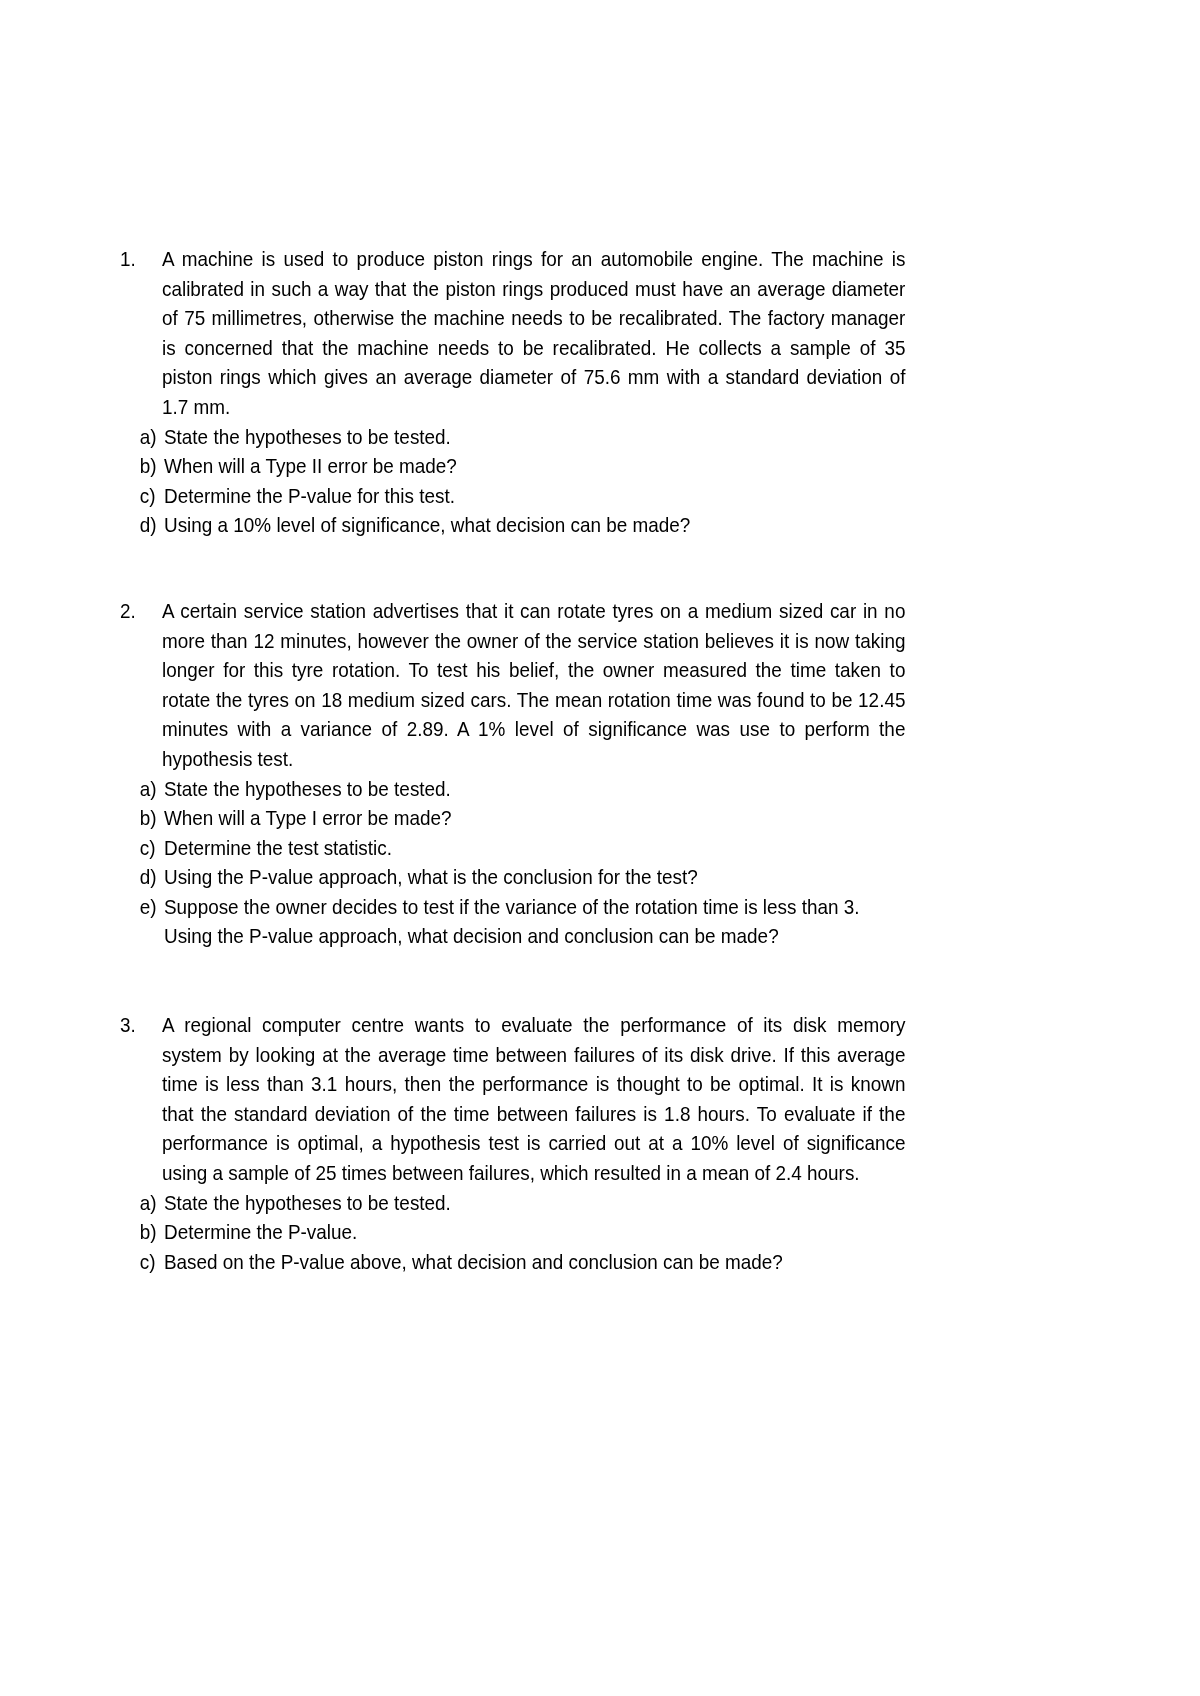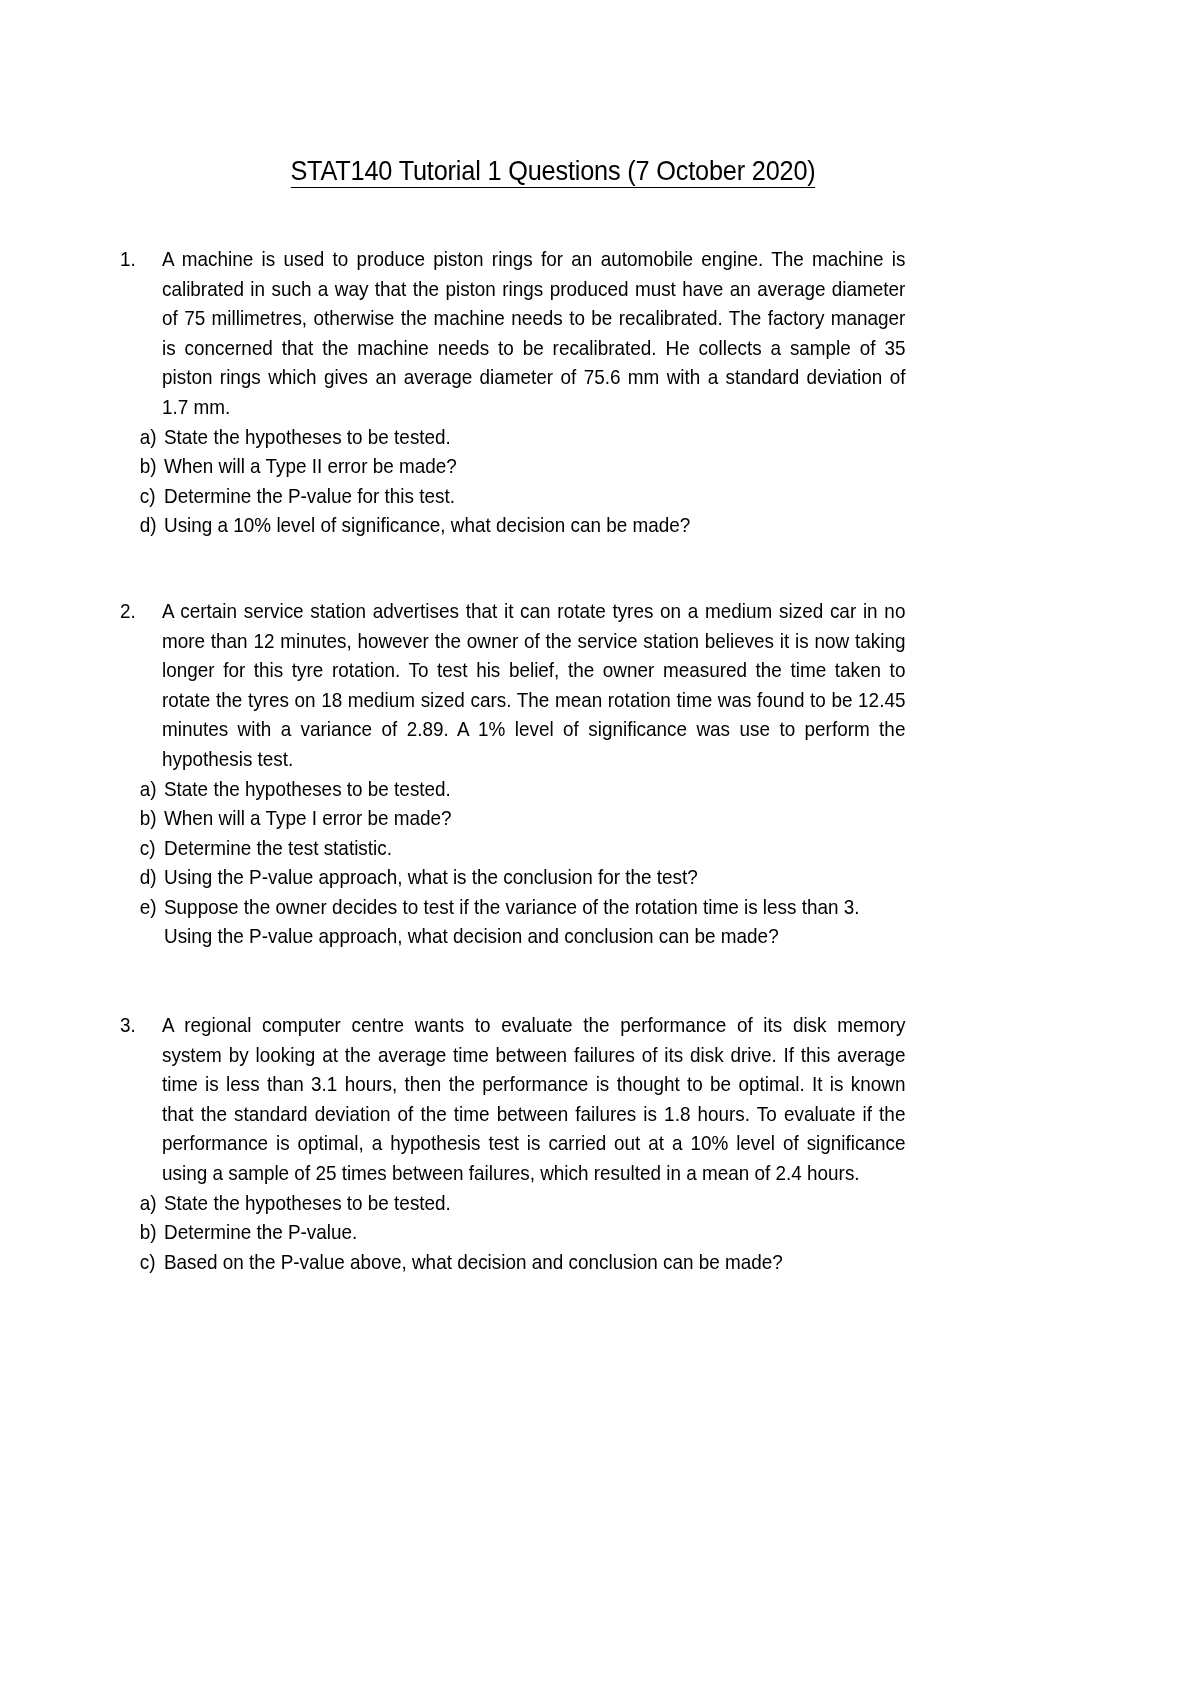--- a/index.html
+++ b/index.html
@@ -114,23 +114,20 @@
   }
 
   .gap-lg { height: 56px; }
   .gap-xl { height: 59px; }
 </style>
 </head>
 <body>
 
 <div class="page">
 
-  <div class="title-wrap">
-    <div class="doc-title"><span class="title-text">STAT140 Tutorial 1 Questions (7 October 2020)</span></div>
-  </div>
 
   <div class="qlist">
 
     <div class="question">
       <div class="q-main">
         <div class="q-num">1.</div>
         <div class="q-body">A machine is used to produce piston rings for an automobile engine. The machine is calibrated in such a way that the piston rings produced must have an average diameter of 75 millimetres, otherwise the machine needs to be recalibrated. The factory manager is concerned that the machine needs to be recalibrated. He collects a sample of 35 piston rings which gives an average diameter of 75.6 mm with a standard deviation of 1.7 mm.</div>
       </div>
       <div class="sublist">
         <div class="subitem">

